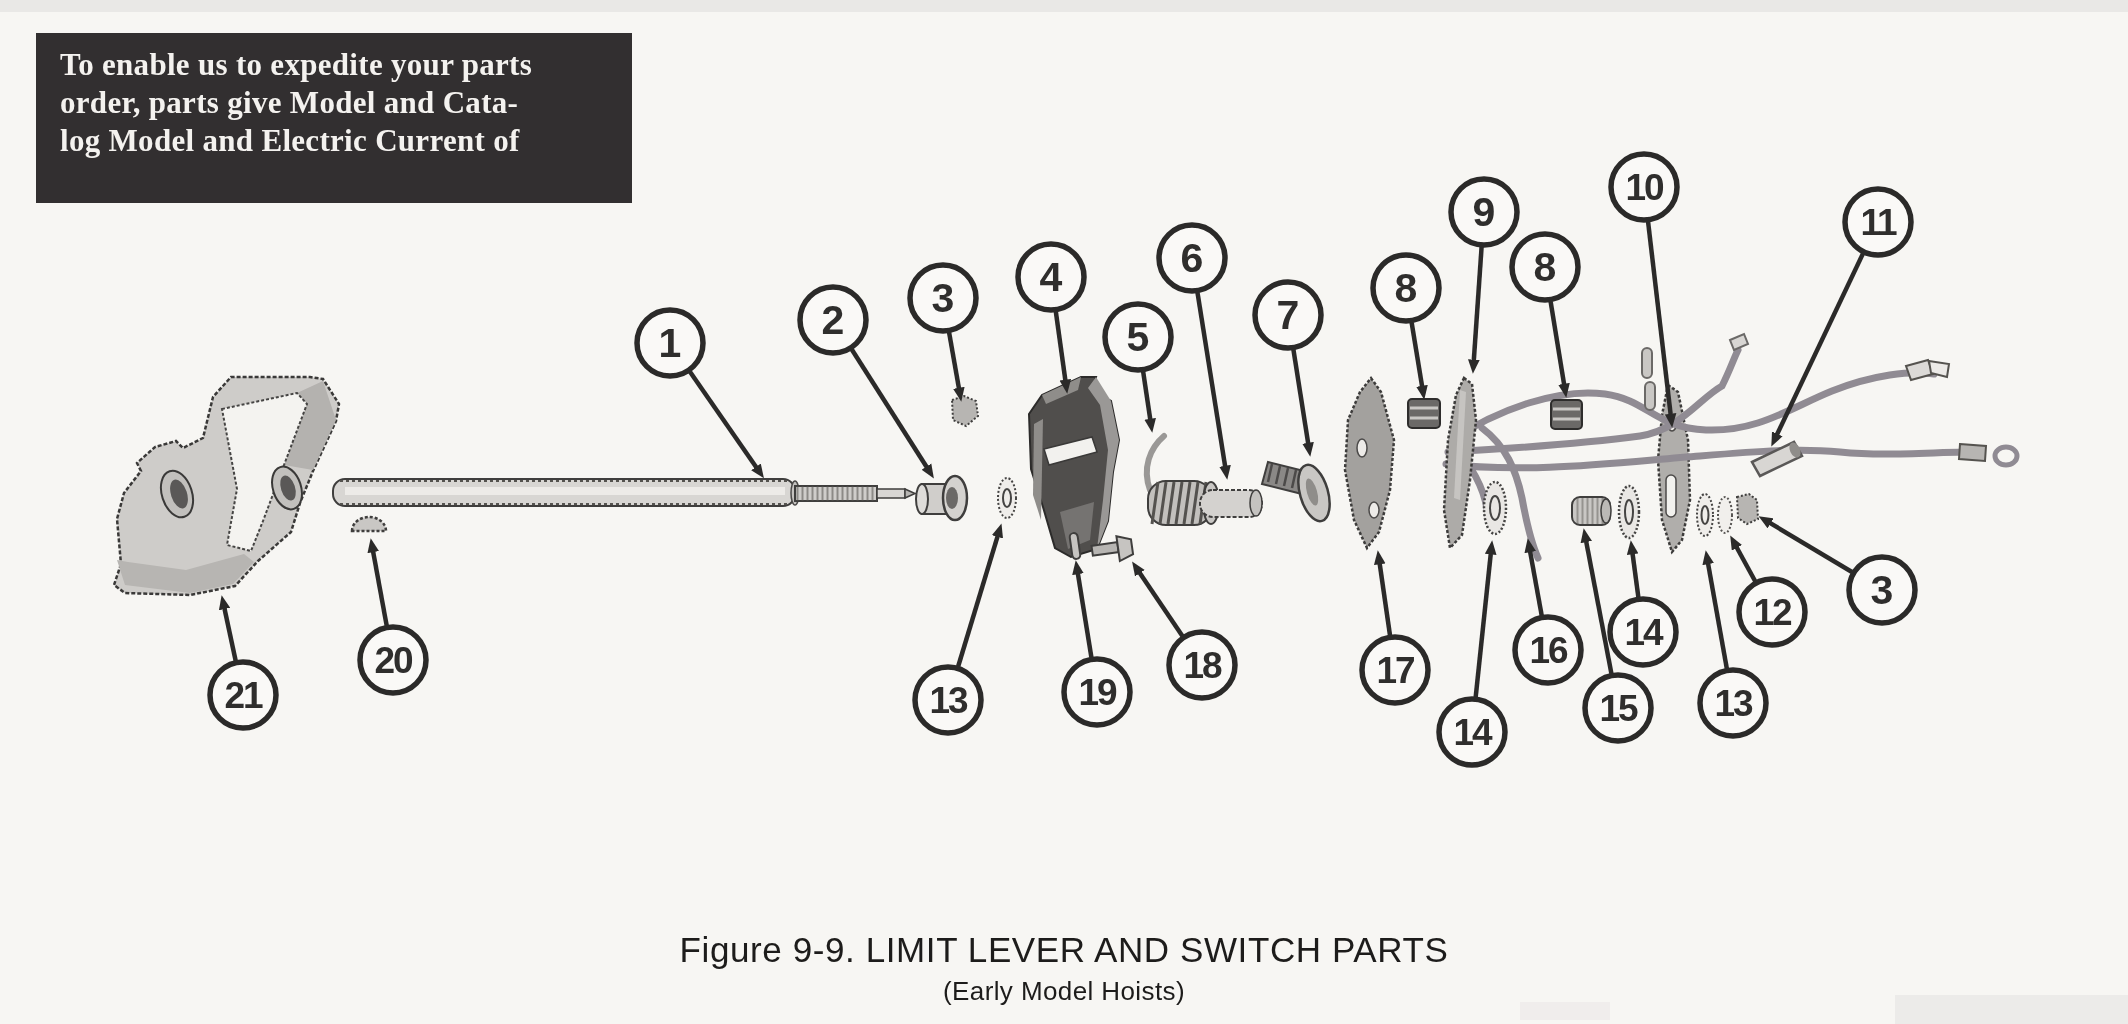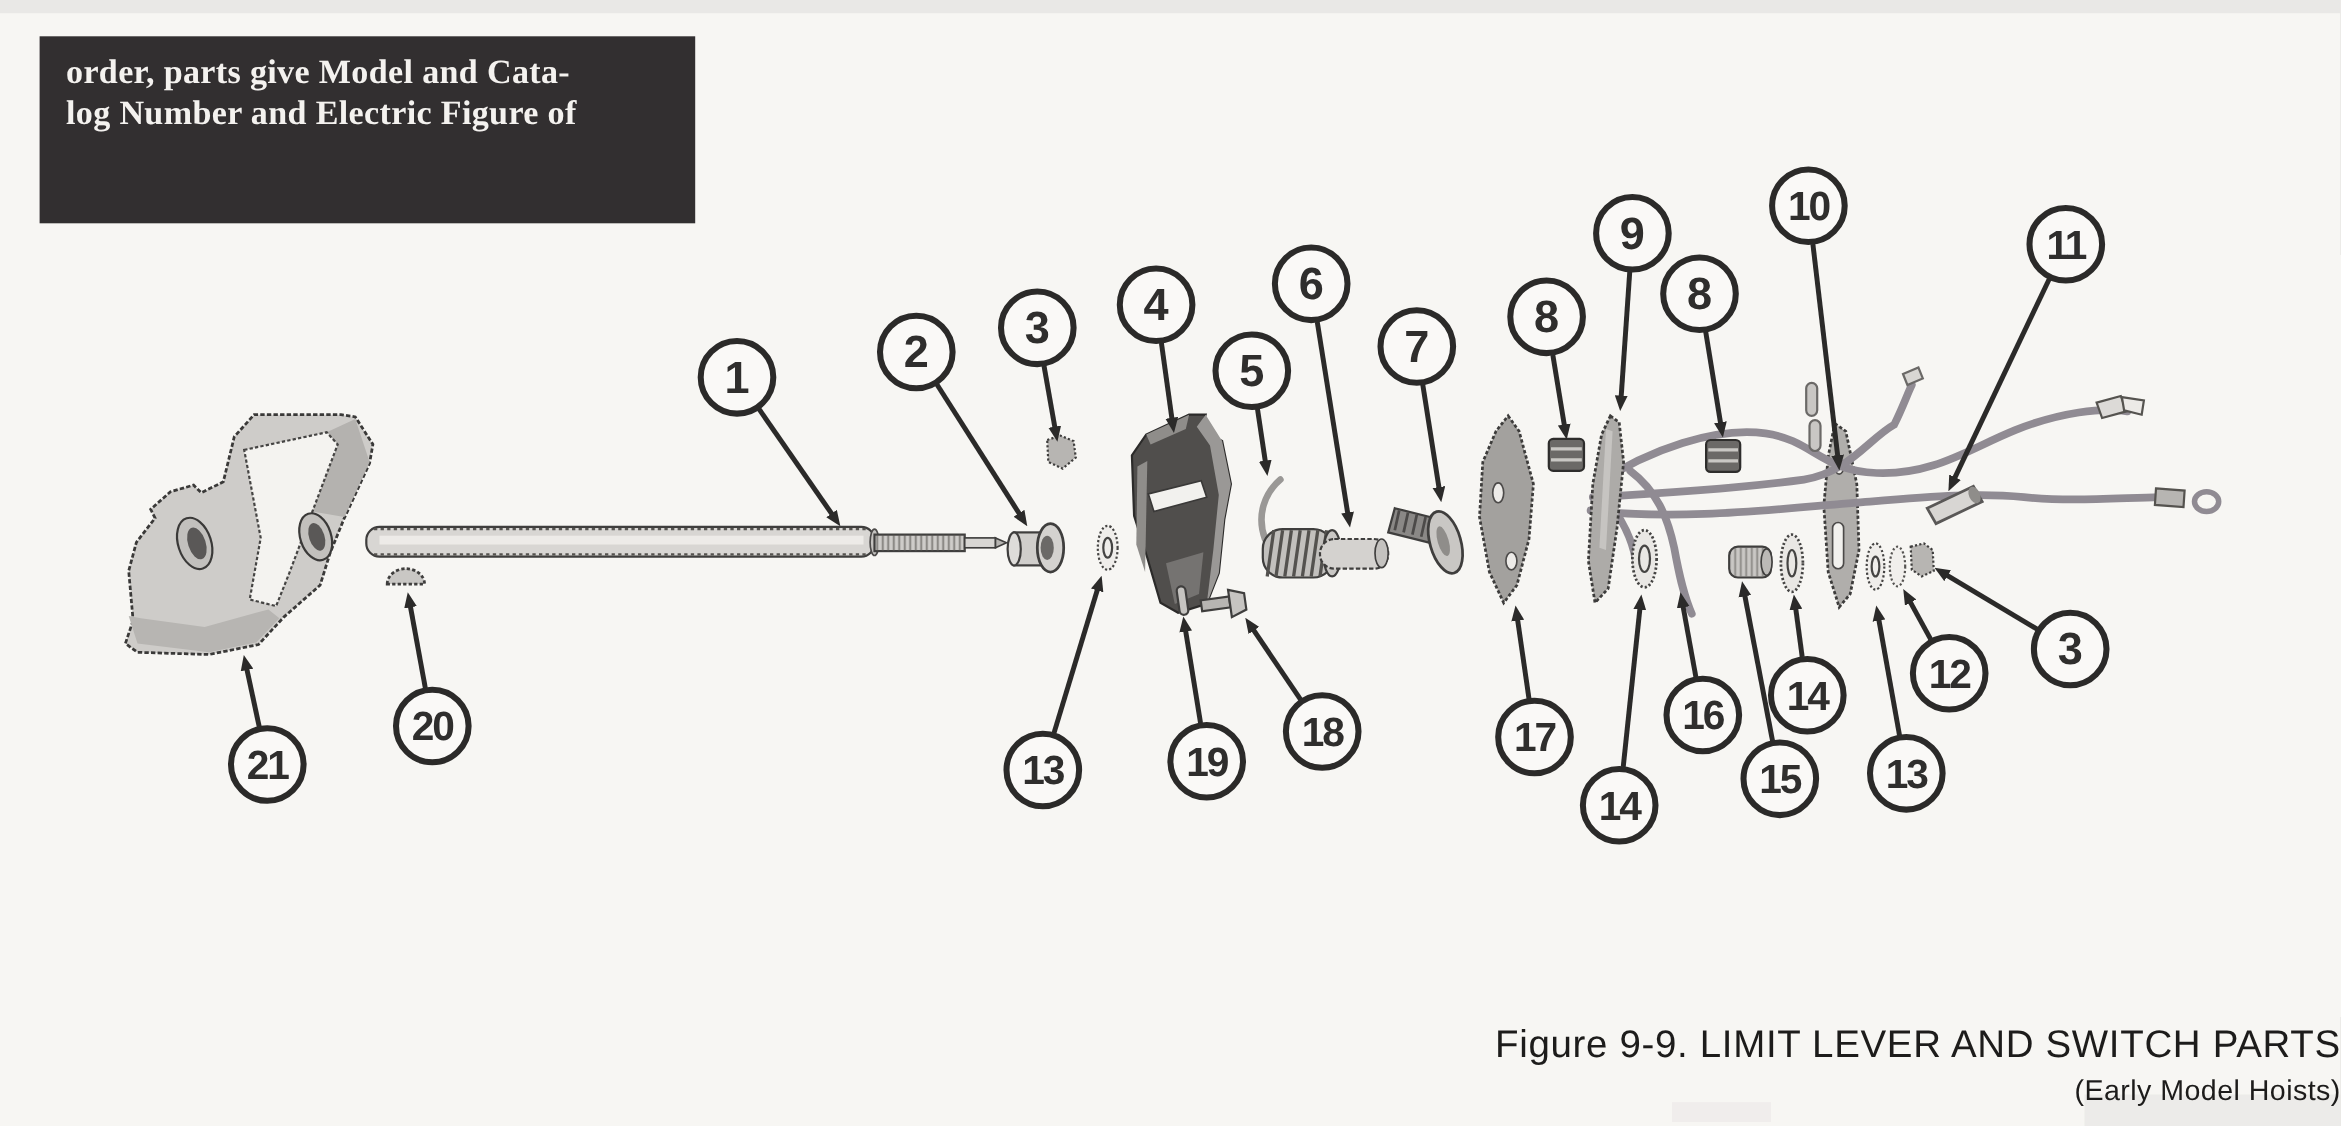--- a/index.html
+++ b/index.html
@@ -2,21 +2,21 @@
 <html><head>
 <meta charset="utf-8">
 <style>
   html,body{margin:0;padding:0;background:#d8d7d4;}
   #page{position:relative;width:2128px;height:1024px;background:#f7f6f3;overflow:hidden;
         font-family:"Liberation Sans",sans-serif;}
   #diagram{position:absolute;left:0;top:0;width:2128px;height:1024px;}
   #notice{position:absolute;left:36px;top:33px;width:596px;height:170px;box-sizing:border-box;
           padding:13px 20px 0 24px;color:#f4f2ef;font-family:"Liberation Serif",serif;
           font-size:31px;line-height:38px;font-weight:600;letter-spacing:.3px;}
-  #caption{position:absolute;left:0;top:930px;width:2128px;text-align:right;color:#1d1c1b;}
+  #caption{position:absolute;left:0;top:930px;width:2128px;text-align:center;color:#1d1c1b;}
   #caption .l1{font-size:35px;letter-spacing:.6px;}
   #caption .l2{font-size:26px;margin-top:6px;letter-spacing:.4px;}
   .co-num{font-family:"Liberation Sans",sans-serif;font-weight:bold;fill:#2f2e2d;}
 </style>
 </head>
 <body>
 
 <div id="page">
 
   <svg id="diagram" viewBox="0 0 2128 1024" xmlns="http://www.w3.org/2000/svg">
@@ -298,22 +298,23 @@
         </g>
         <g>
           <line x1="1851.9660476762017" y1="572.028864593137" x2="1768.581129235371" y2="522.1346101162466" stroke="#2b2a29" stroke-width="4.5" marker-end="url(#arrow)"></line>
           <circle cx="1882" cy="590" r="33" fill="#faf9f7" stroke="#2b2a29" stroke-width="5.5"></circle>
           <text x="1882" y="604" text-anchor="middle" font-size="41" class="co-num">3</text>
         </g>
       </g>
   </svg>
 
   <div id="notice" style="background:#322f30;">
+    <div>To enable us to expedite your parts</div>
     <div>order, parts give Model and Cata-</div>
-    <div>log Number and Electric Figure of</div>
+    <div>log Model and Electric Current of</div>
   </div>
 
   <div id="caption">
     <div class="l1">Figure 9-9. LIMIT LEVER AND SWITCH PARTS</div>
     <div class="l2">(Early Model Hoists)</div>
   </div>
 
 </div>
 
 </body></html>

